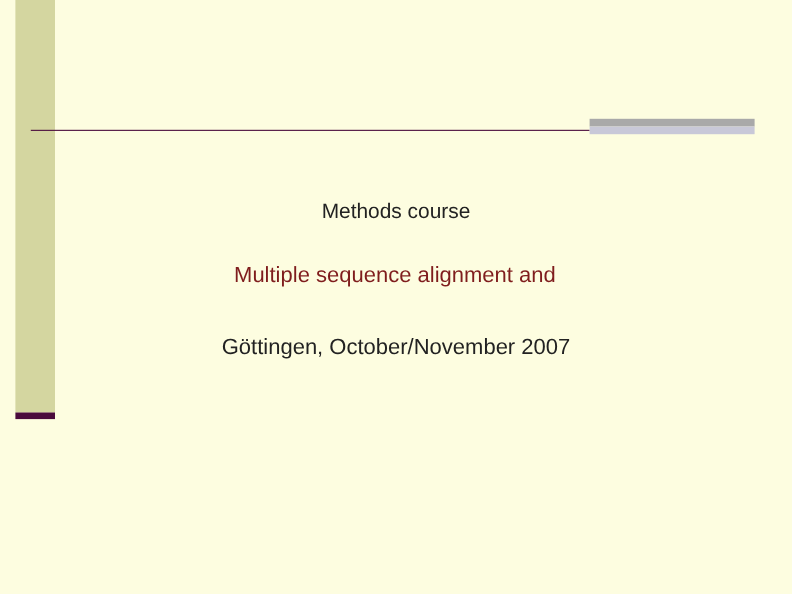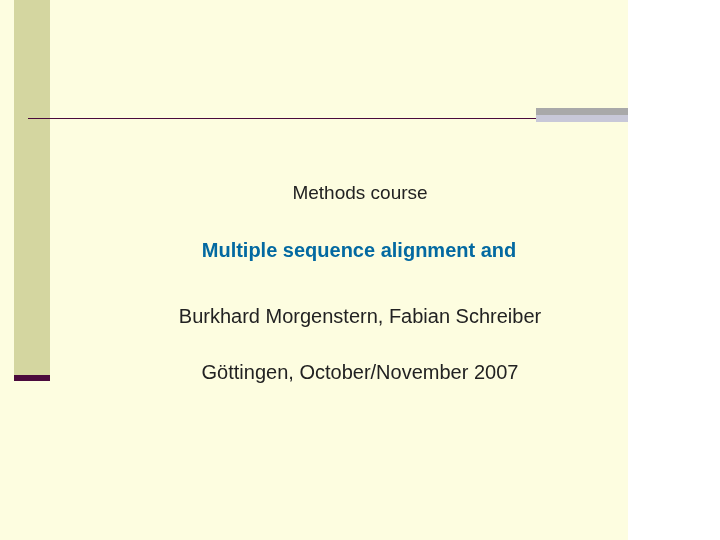--- a/index.html
+++ b/index.html
@@ -8,21 +8,21 @@
   }
   body {
     width: 720px;
     height: 540px;
     background: #ffffff;
     font-family: "Liberation Sans", sans-serif;
     overflow: hidden;
   }
   .slide {
     position: relative;
-    width: 628px;
+    width: 720px;
     height: 540px;
     background: #fdfde0;
     overflow: hidden;
   }
   
   .left-band {
     position: absolute;
     left: 14px;
     top: 0;
     width: 36px;
@@ -71,22 +71,22 @@
     text-align: center;
   }
   .course-label {
     font-size: 19px;
     color: #222222;
     line-height: 26px;
     margin: 0 0 30px 0;
   }
   .main-title {
     font-size: 20px;
-    font-weight: bold;
-    color: #0369a1;
+    font-weight: normal;
+    color: #7f1d1d;
     line-height: 28px;
     margin: 0 2px 38px 0;
   }
   .authors {
     font-size: 20px;
     color: #222222;
     line-height: 28px;
     margin: 0 0 28px 0;
   }
   .venue {
@@ -106,17 +106,16 @@
 
   <div class="rule-line"></div>
   <div class="rule-bar-dark"></div>
   <div class="rule-bar-light"></div>
 
   <div class="content">
     <p class="course-label">Methods course</p>
     <p class="main-title">
       <span>Multiple sequence alignment and</span><br>
     </p>
-    <p class="authors">Burkhard Morgenstern, Fabian Schreiber</p>
     <p class="venue">Göttingen, October/November 2007</p>
   </div>
 
 </div>
 
 </body></html>

